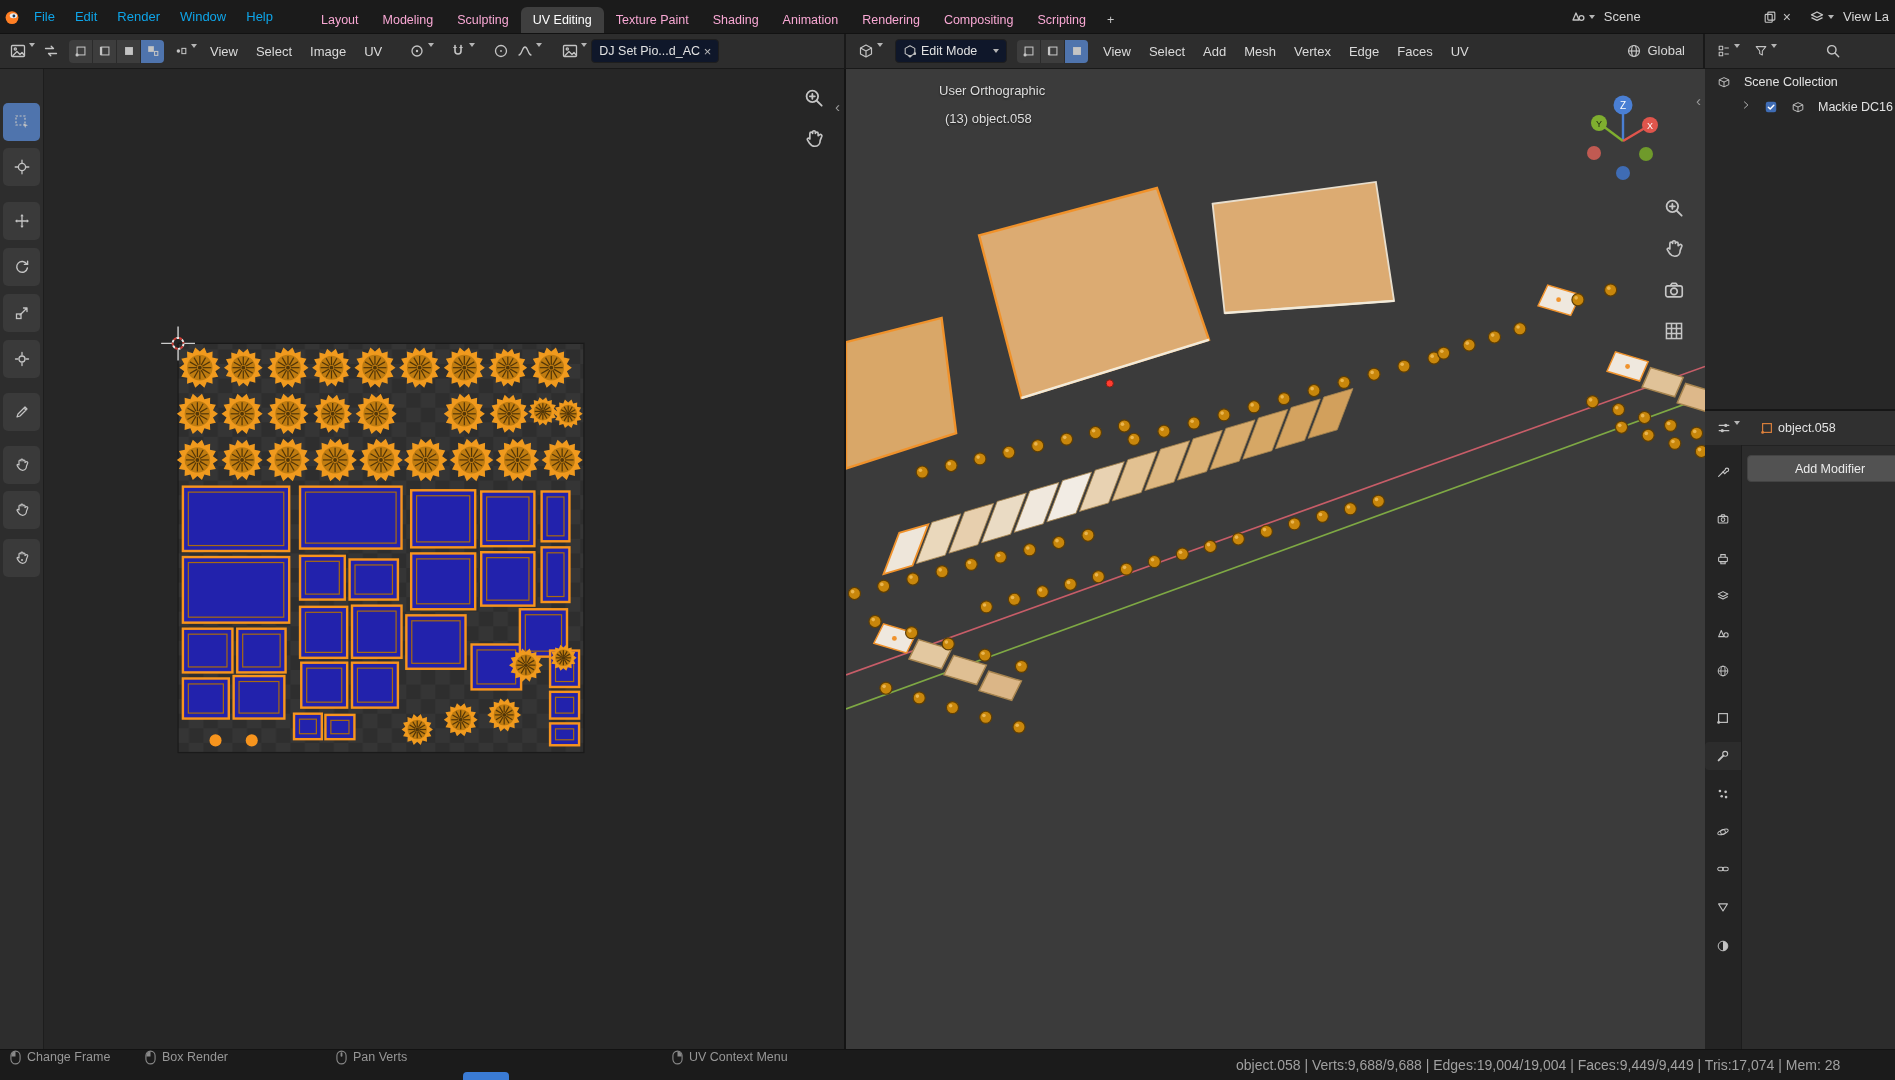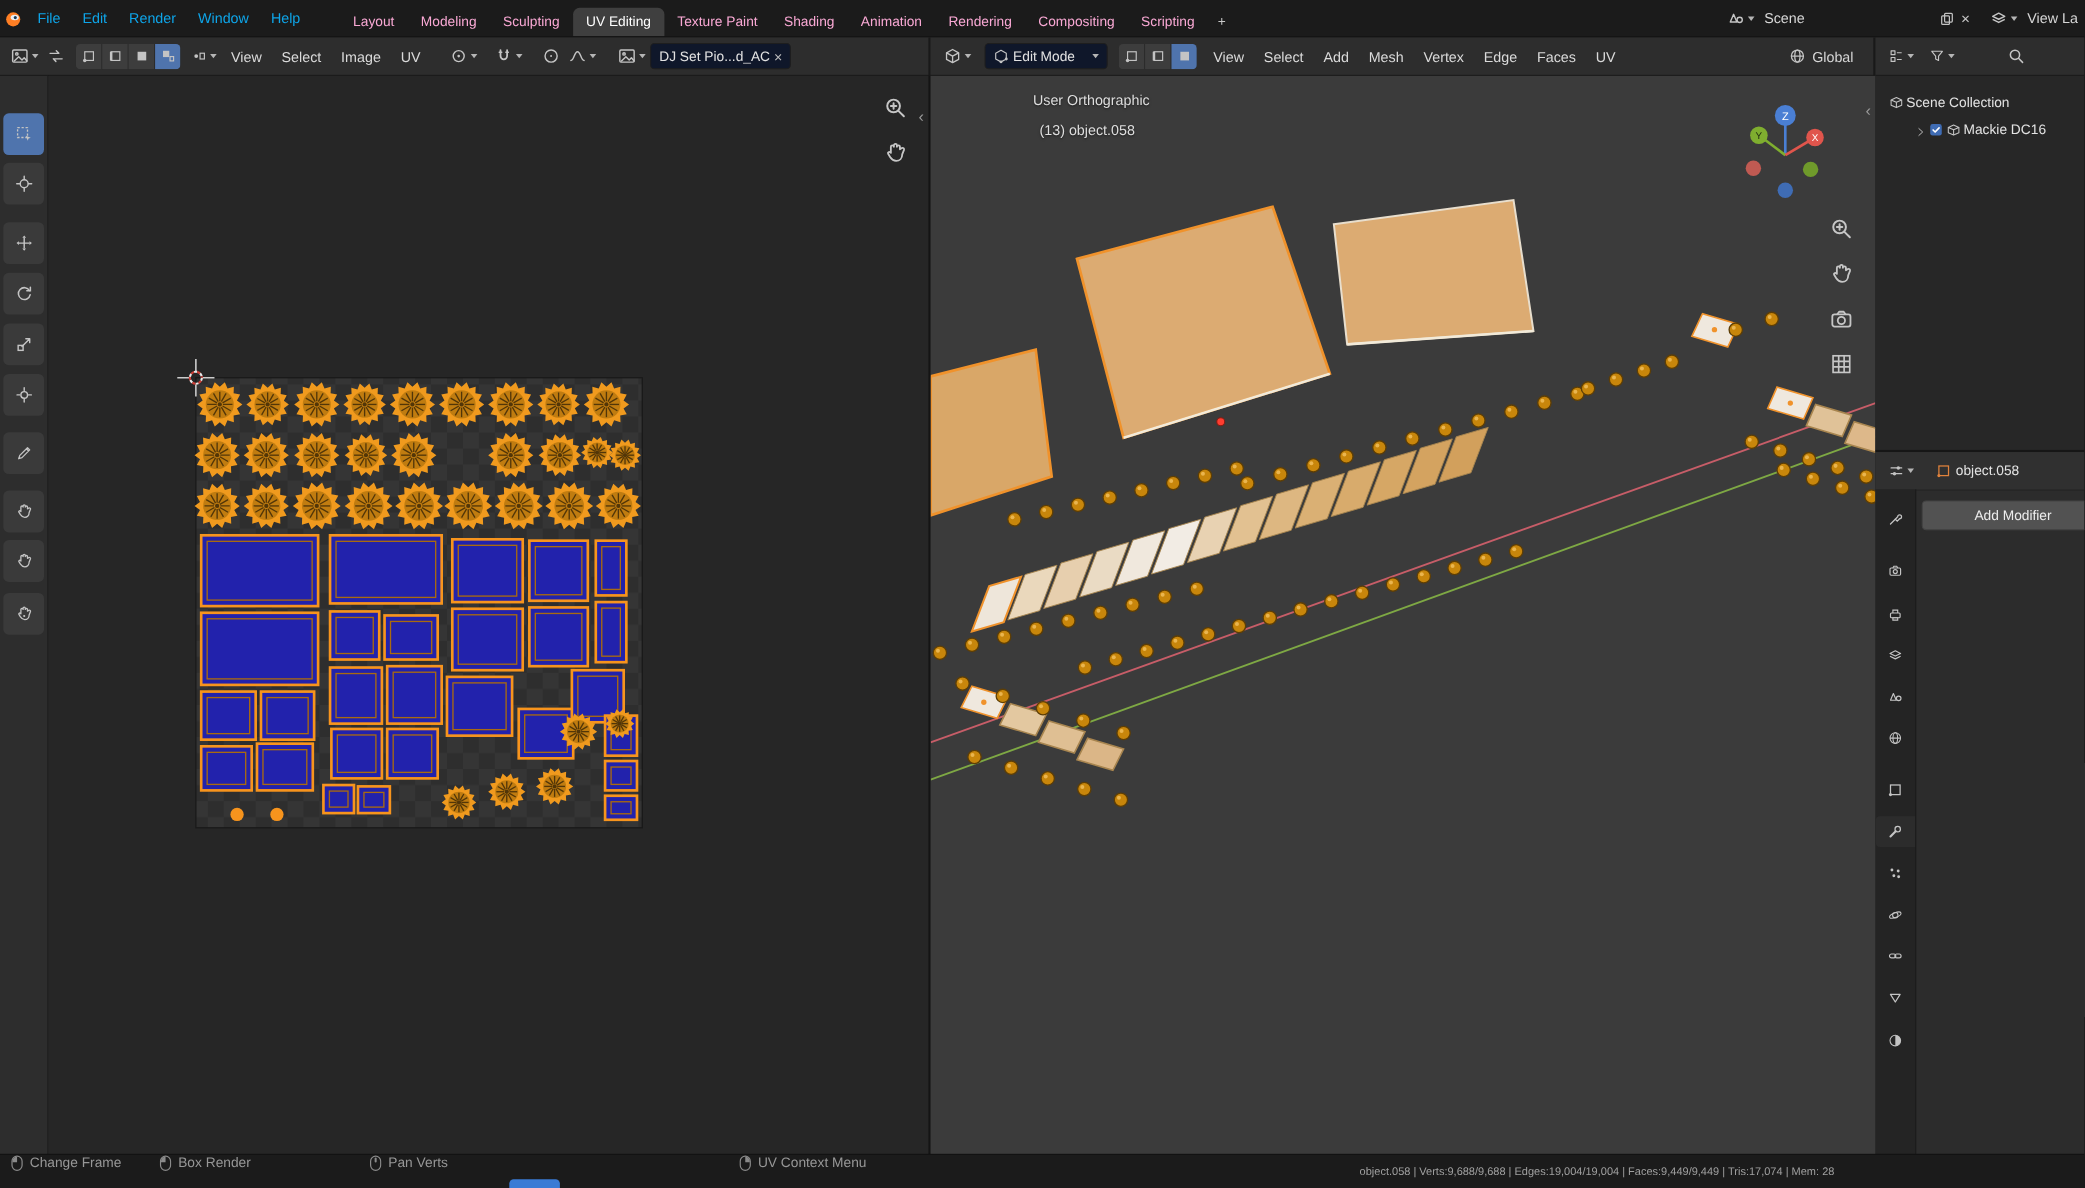--- a/index.html
+++ b/index.html
@@ -19,52 +19,52 @@
   .wtab.plus{color:#c9c9c9;padding:0 9px}
   #topbar-right{margin-left:auto;display:flex;align-items:center;height:100%;flex:none}
   .tb-label{margin:0 6px;color:#d6d6d6;white-space:nowrap}
   .tb-btn{display:flex;align-items:center;padding:0 3px}
   
   .hdr{position:absolute;top:34px;height:35px;background:#2d2d2d;display:flex;align-items:center;box-sizing:border-box;border-bottom:1px solid #191919;overflow:hidden}
   #uv-hdr{left:0;width:846px;border-right:2px solid #191919;padding-left:6px}
   #vp-hdr{left:846px;width:859px;border-right:2px solid #191919;padding-left:8px}
   #ol-hdr{left:1705px;width:190px;padding:0 8px}
   .hmenu{padding:0 9px;color:#dadada;white-space:nowrap}
-  .ebtn{display:flex;align-items:center;padding:0 4px}
+  .ebtn{display:flex;padding:0 4px}
   .seg{display:flex;border-radius:4px;overflow:hidden;margin:0 6px}
   .seg .tgl{width:23px;height:23px;background:#3d3d3d;display:flex;align-items:center;justify-content:center;border-right:1px solid #2b2b2b;color:#d8d8d8}
   .seg .tgl:last-child{border-right:none}
   .seg .tgl.active{background:#4f74ad;color:#fff}
   .field{height:24px;background:#0f172a;border:1px solid #1e1e1e;border-radius:4px;display:flex;align-items:center;padding:0 7px;gap:4px;box-sizing:border-box}
   .field .txt{white-space:nowrap;overflow:hidden;font-size:12.5px;color:#e2e2e2}
   
   #toolbar{position:absolute;left:0;top:69px;width:44px;height:981px;background:#2d2d2d;border-right:1px solid #1d1d1d;box-sizing:border-box}
   .tool{position:absolute;left:3px;width:37px;height:38px;background:#3a3a3a;border-radius:5px;display:flex;align-items:center;justify-content:center;color:#d0d0d0}
   .tool.active{background:#4f74ad;color:#fff}
   
   #uv-canvas{position:absolute;left:44px;top:69px;width:802px;height:981px;background:#262626;overflow:hidden;border-right:2px solid #141414;box-sizing:border-box}
   #vp-canvas{position:absolute;left:846px;top:69px;width:859px;height:981px;background:#3b3b3b;overflow:hidden}
   .vp-text{position:absolute;color:#dedede;font-size:13px;text-shadow:0 1px 2px rgba(0,0,0,.55);white-space:nowrap}
   .navcol{position:absolute;display:flex;flex-direction:column;align-items:center}
   .navcol .ic22{margin-bottom:19px}
   .rgn-arrow{position:absolute;color:#9a9a9a;font-size:15px;line-height:1}
   
   #outliner{position:absolute;left:1705px;top:69px;width:190px;height:342px;background:#272727;border-bottom:2px solid #161616;box-sizing:border-box;overflow:hidden}
-  .ol-row{height:25px;display:flex;align-items:flex-end;gap:2px;padding-left:12px;white-space:nowrap;font-size:12.5px;color:#e3e3e3}
+  .ol-row{height:25px;display:flex;align-items:flex-start;gap:13px;padding-left:12px;white-space:nowrap;font-size:12.5px;color:#e3e3e3}
   #props{position:absolute;left:1705px;top:411px;width:190px;height:639px;background:#2c2c2c;overflow:hidden}
   #props-hdr{height:34px;background:#303030;border-bottom:1px solid #222;display:flex;align-items:center;padding-left:8px;gap:4px}
   #tabstrip{position:absolute;left:0;top:34px;bottom:0;width:36px;background:#242424;border-right:1px solid #1c1c1c}
   .ptab{position:absolute;left:0;width:36px;height:28px;display:flex;align-items:center;justify-content:center;color:#b2b2b2}
   .ptab.active{background:#2c2c2c;border-radius:4px 0 0 4px;color:#6fa8e8}
   #props-main{position:absolute;left:36px;top:34px;right:0;bottom:0}
   #add-mod{position:absolute;left:6px;top:10px;width:164px;height:25px;background:#525252;border:1px solid #434343;border-radius:4px;display:flex;align-items:center;justify-content:center;font-size:12.5px;color:#ececec}
   
   #status{position:absolute;left:0;bottom:0;width:100%;height:30px;background:#1b1b1b;border-top:1px solid #121212}
   .st-item{position:absolute;top:0;height:30px;display:flex;align-items:flex-start;gap:6px;color:#979797;font-size:12.5px;white-space:nowrap}
-  #st-stats{position:absolute;left:1236px;top:0;height:30px;display:flex;align-items:center;color:#a0a0a0;font-size:10px;white-space:nowrap}
+  #st-stats{position:absolute;left:1236px;top:0;height:30px;display:flex;align-items:center;color:#a0a0a0;font-size:14px;white-space:nowrap}
   #peek{position:absolute;left:463px;bottom:0;width:46px;height:8px;background:#3a7bd5;border-radius:4px 4px 0 0}
 </style>
 </head>
 <body>
 
 <div id="topbar">
   <span class="ebtn">
     <svg class="ic" viewBox="0 0 16 16">
       <circle cx="8" cy="8.6" r="6.4" fill="#ff7f24"></circle>
       <ellipse cx="9.4" cy="6.8" rx="3.7" ry="2.5" fill="#e9eff5"></ellipse>

